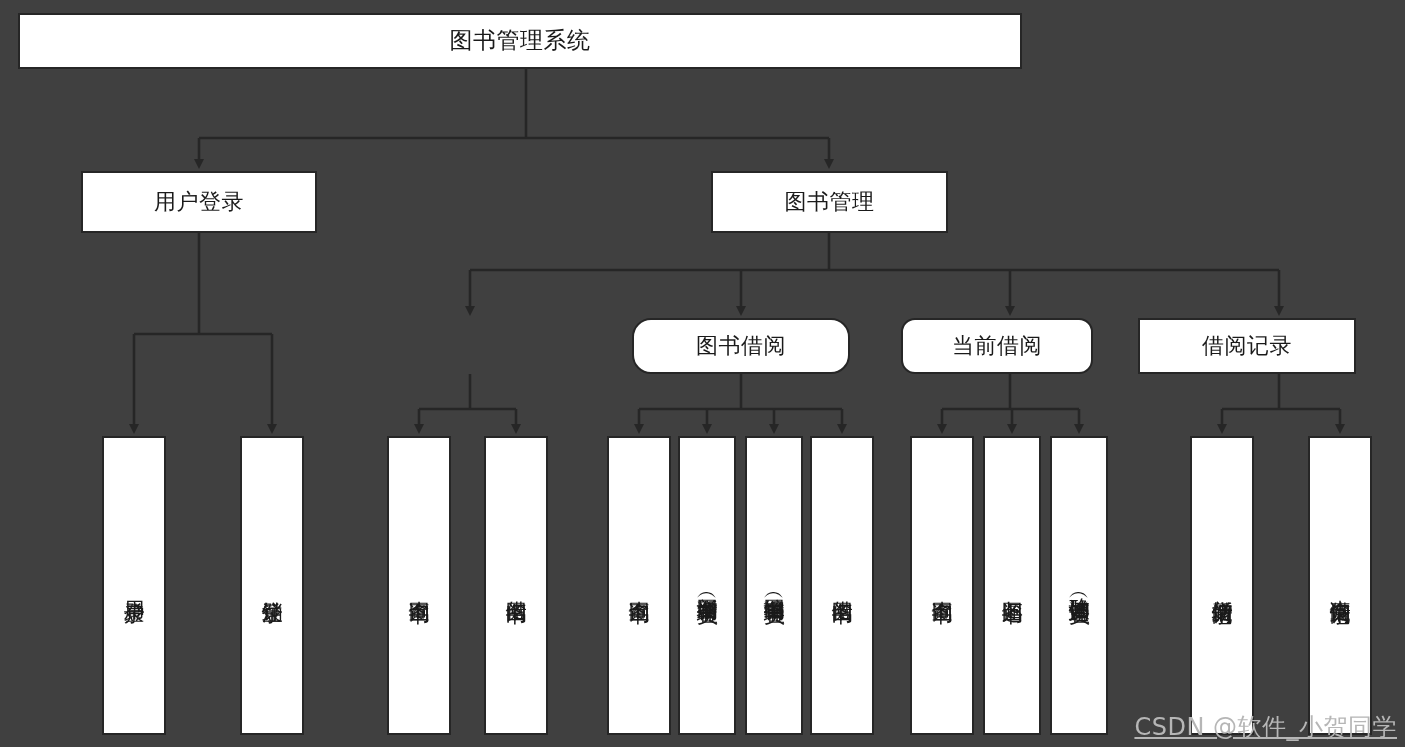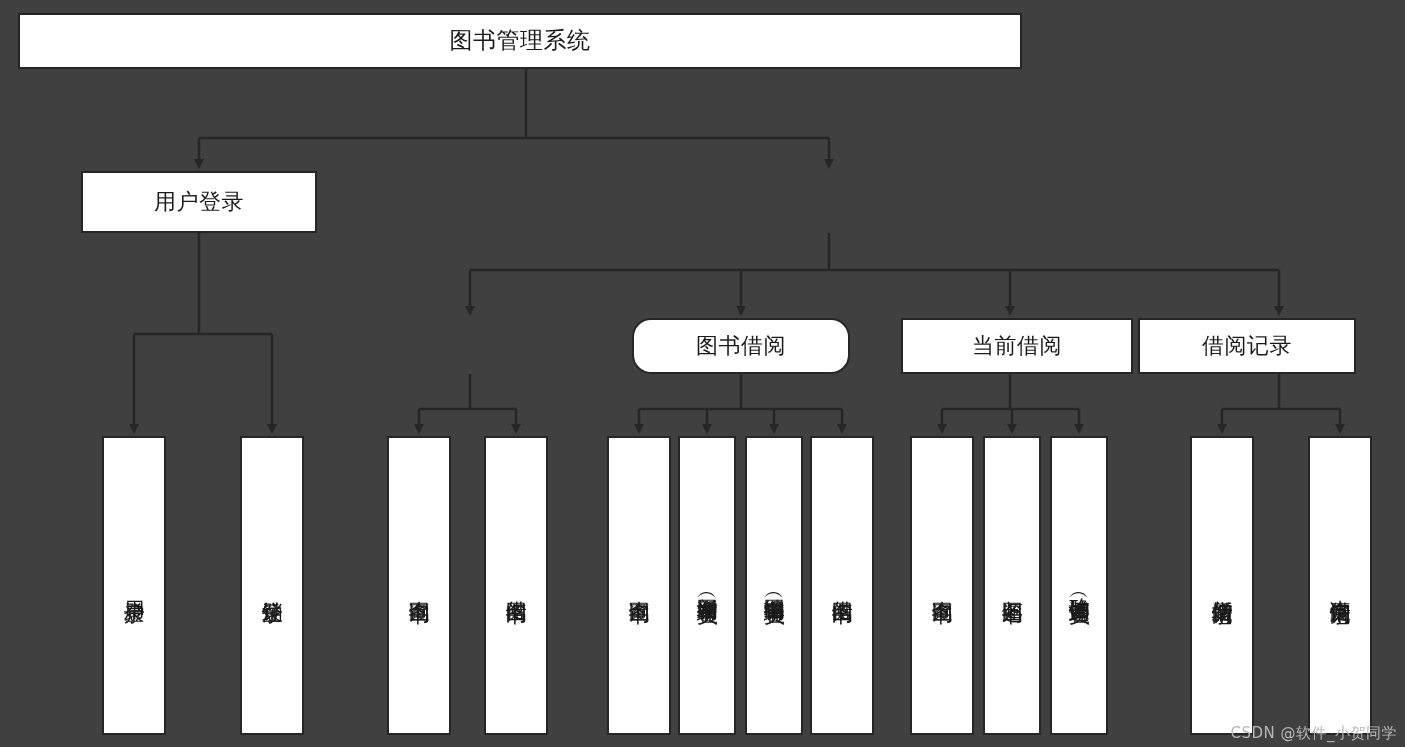--- a/index.html
+++ b/index.html
@@ -63,25 +63,26 @@
     font-size: 21px;
     line-height: 1.06;
     letter-spacing: 1px;
     white-space: nowrap;
     max-height: 280px;
   }
   #watermark {
     position: absolute;
     right: 8px;
     bottom: 4px;
-    font-size: 15px;
+    font-size: 24px;
     color: #b6b6b6;
     letter-spacing: 0.5px;
     white-space: nowrap;
     font-family: "DejaVu Sans", "Liberation Sans", sans-serif;
+    text-decoration: underline;
   }
 </style>
 </head>
 <body>
 
 <div id="diagram">
 
   <svg id="wires" width="1405" height="747" viewBox="0 0 1405 747" aria-hidden="true">
     <defs>
       <marker id="arw" markerWidth="12" markerHeight="12" refX="1" refY="5" orient="auto" markerUnits="userSpaceOnUse">
@@ -132,25 +133,28 @@
     </g>
   </svg>
 
   <div class="node horiz root" style="left: 18px; top: 13px; width: 1004px; height: 56px;">
     <span class="label">图书管理系统</span>
   </div>
 
   <div class="node horiz" style="left: 81px; top: 171px; width: 236px; height: 62px;">
     <span class="label">用户登录</span>
   </div>
+  <div class="node horiz" style="left: 711px; top: 171px; width: 237px; height: 62px;">
+    <span class="label">图书管理</span>
+  </div>
 
   <div class="node horiz" style="left: 632px; top: 318px; width: 218px; height: 56px; border-radius: 19px;">
     <span class="label">图书借阅</span>
   </div>
-  <div class="node horiz" style="left: 901px; top: 318px; width: 232px; height: 56px;">
+  <div class="node horiz" style="left: 901px; top: 318px; width: 192px; height: 56px; border-radius: 14px;">
     <span class="label">当前借阅</span>
   </div>
   <div class="node horiz" style="left: 1138px; top: 318px; width: 218px; height: 56px; align-items: center;">
     <span class="label">借阅记录</span>
   </div>
 
   <div class="node vert" style="left: 102px; top: 436px; width: 64px; height: 299px;">
     <span class="label">用户登录</span>
   </div>
   <div class="node vert" style="left: 240px; top: 436px; width: 64px; height: 299px;">

